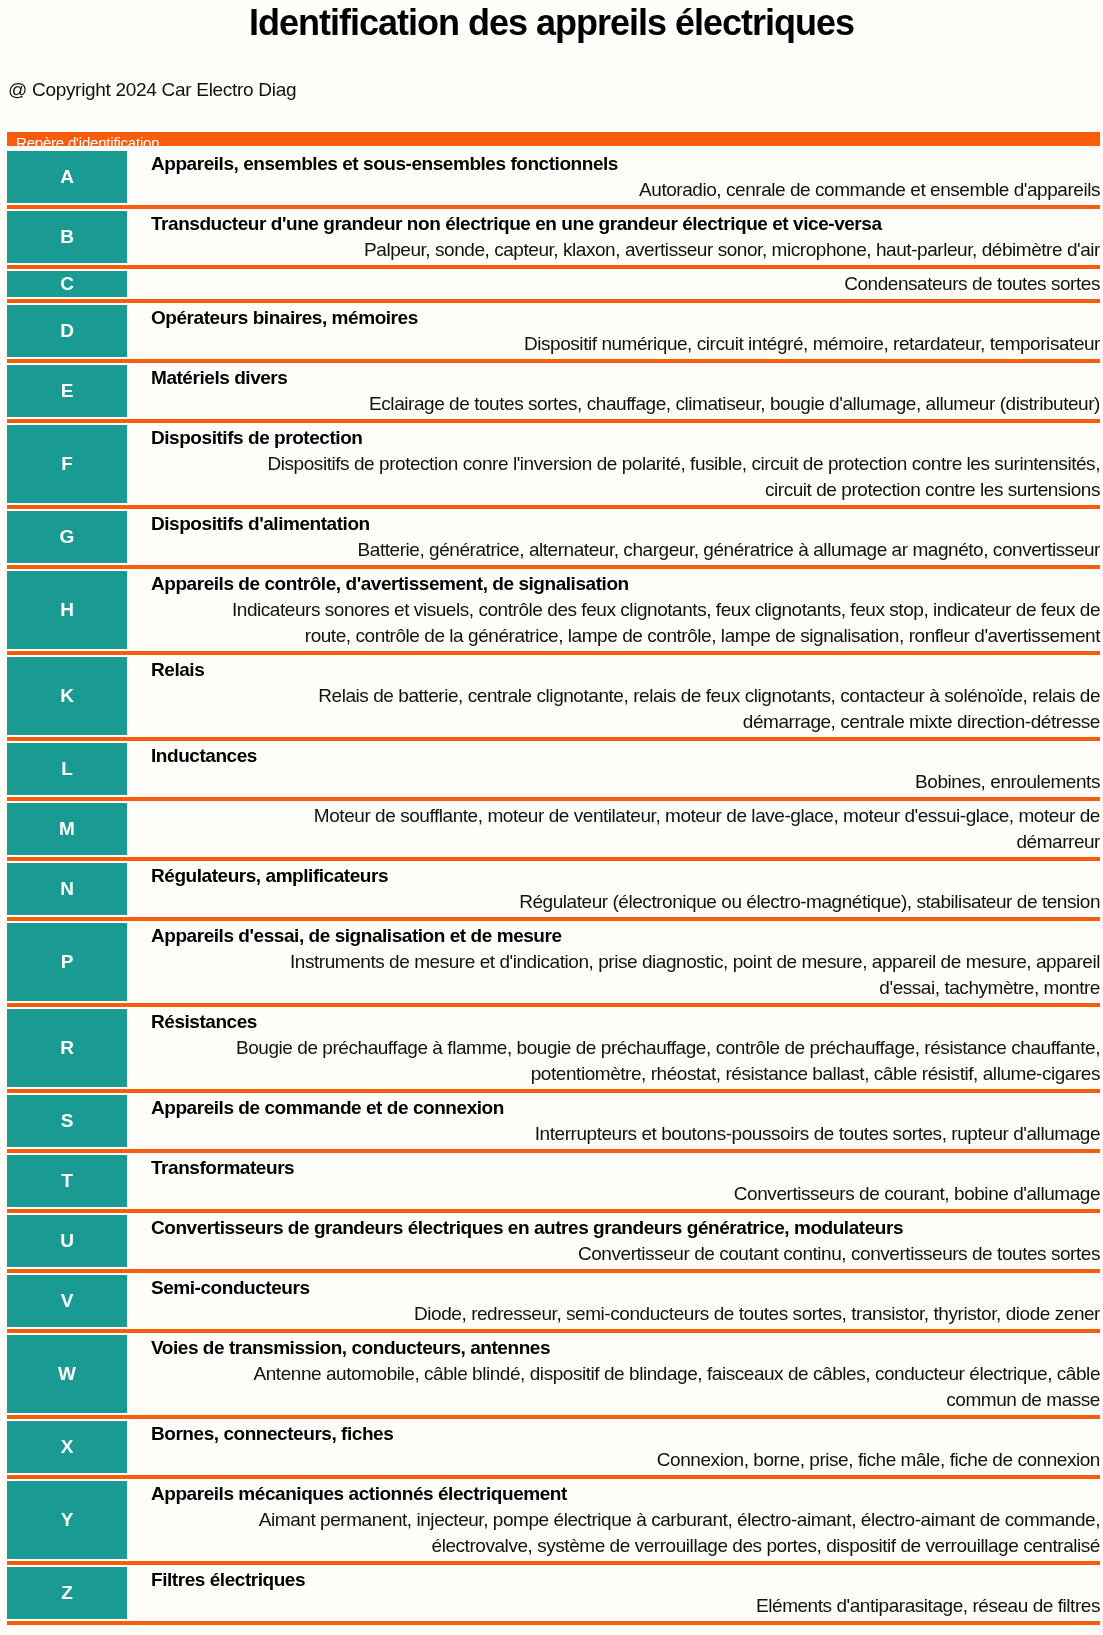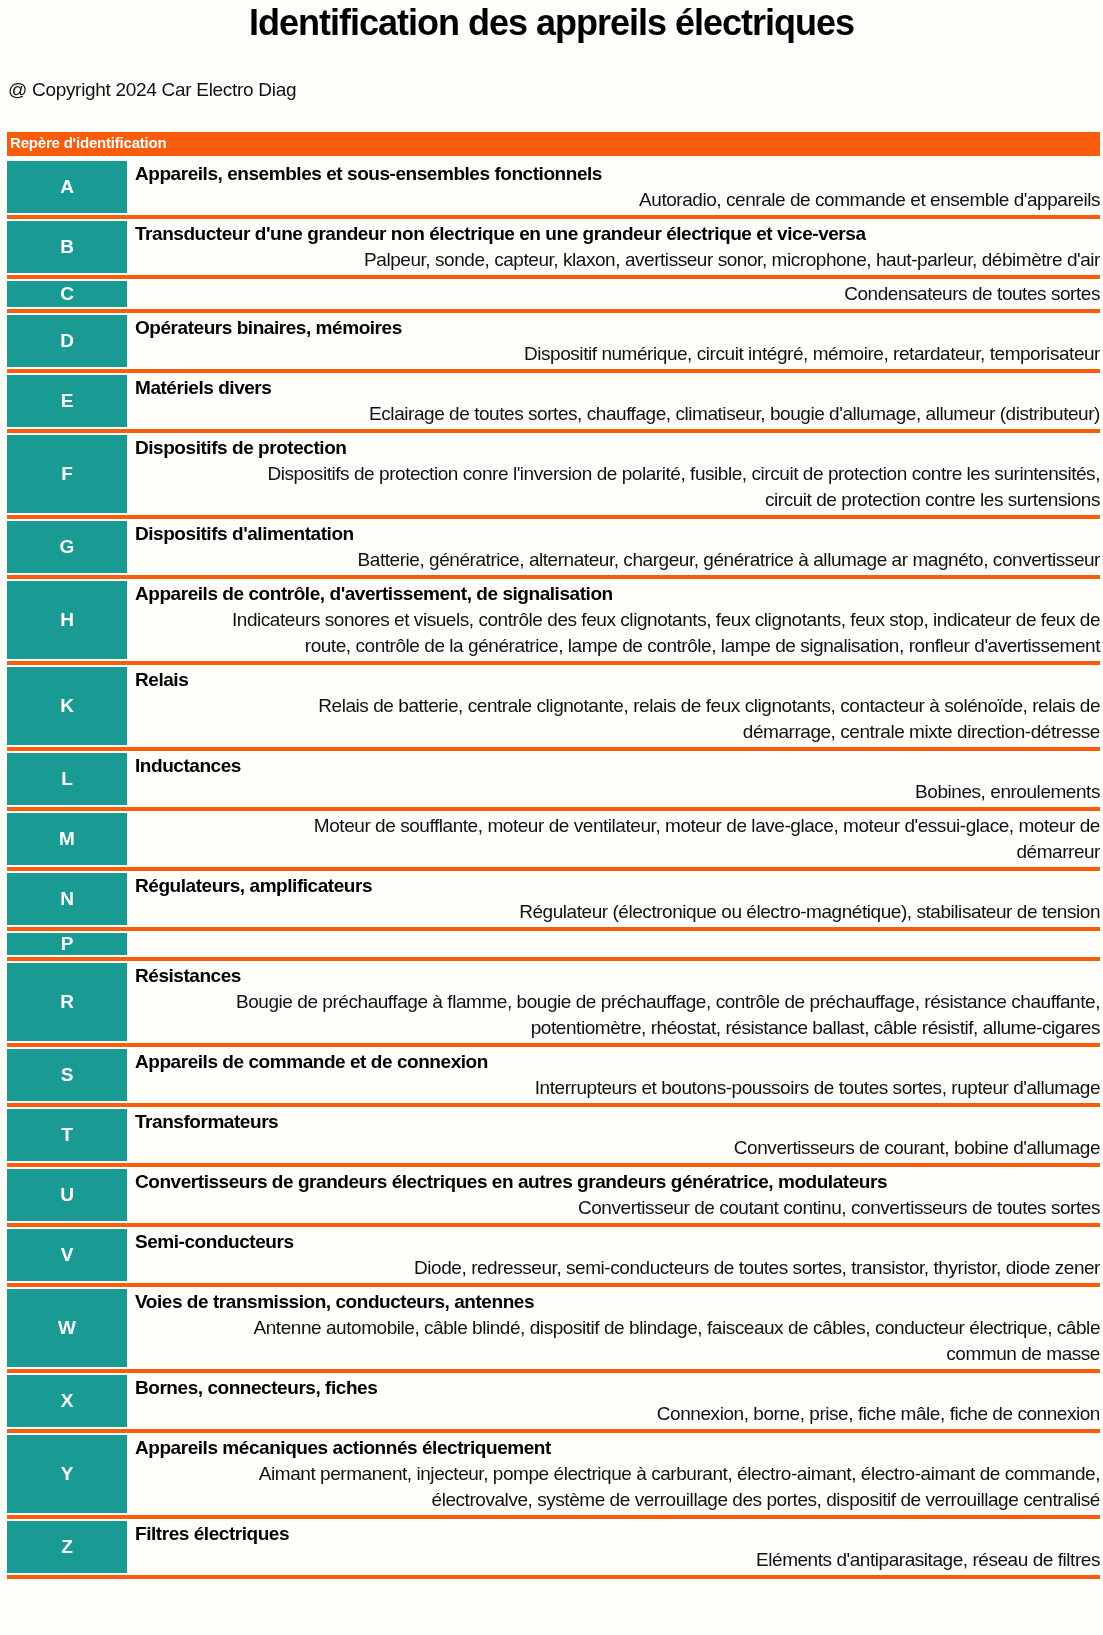--- a/index.html
+++ b/index.html
@@ -29,26 +29,26 @@
     font-size:19px;
     letter-spacing:-0.3px;
   }
   .id-table{
     margin:31px 3px 0 7px;
     width:1093px;
   }
   .table-header{
     background:var(--orange);
     color:#fff;
-    font-weight:bold;
+    font-weight:normal;
     font-size:15px;
     letter-spacing:-0.2px;
-    height:24px;
+    height:14px;
     line-height:21px;
-    padding-left:3px;
+    padding-left:9px;
     margin-bottom:3px;
   }
   .row{
     display:flex;
     align-items:stretch;
     border-bottom:4px solid var(--orange);
     padding:2px 0;
   }
   .letter-cell{
     width:120px;
@@ -56,21 +56,21 @@
     background:var(--teal);
     color:#fff;
     font-weight:bold;
     font-size:19px;
     display:flex;
     align-items:center;
     justify-content:center;
   }
   .content-cell{
     flex:1;
-    padding-left:8px;
+    padding-left:24px;
     font-size:19px;
     line-height:26px;
     letter-spacing:-0.45px;
   }
   .row-title{
     font-weight:bold;
     color:#000;
   }
   .row-title:empty{display:none;}
   .row-desc{
@@ -183,20 +183,25 @@
   <div class="row">
     <div class="letter-cell">N</div>
     <div class="content-cell">
       <div class="row-title">Régulateurs, amplificateurs</div>
       <div class="row-desc">Régulateur (électronique ou électro-magnétique), stabilisateur de tension</div>
     </div>
   </div>
 
   <div class="row">
     <div class="letter-cell">P</div>
+    <div class="content-cell">
+      <div class="row-title">Appareils d'essai, de signalisation et de mesure</div>
+      <div class="row-desc">Instruments de mesure et d'indication, prise diagnostic, point de mesure, appareil de mesure, appareil
+d'essai, tachymètre, montre</div>
+    </div>
   </div>
 
   <div class="row">
     <div class="letter-cell">R</div>
     <div class="content-cell">
       <div class="row-title">Résistances</div>
       <div class="row-desc">Bougie de préchauffage à flamme, bougie de préchauffage, contrôle de préchauffage, résistance chauffante,
 potentiomètre, rhéostat, résistance ballast, câble résistif, allume-cigares</div>
     </div>
   </div>

